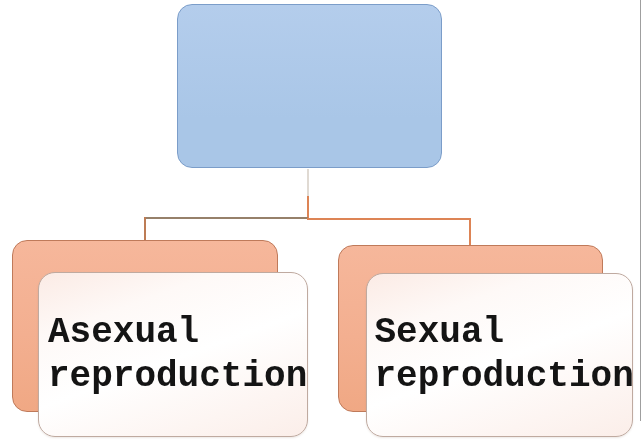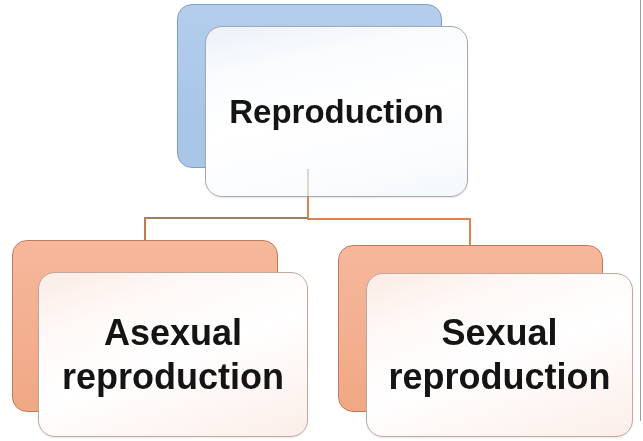--- a/index.html
+++ b/index.html
@@ -42,43 +42,41 @@
     background:linear-gradient(160deg,#fbebe5 0%,#fef9f7 25%,#ffffff 52%,#fdf5f2 80%,#fbeee9 100%);
     border:1.3px solid var(--front-border-child);
     border-radius:17px;
     display:flex;align-items:center;justify-content:center;
     box-shadow:0 1px 2px rgba(150,120,105,0.18);
   }
   .child-front.left{left:38px;top:272px;width:270px;height:165px;}
   .child-front.right{left:366px;top:273px;width:267px;height:164px;}
   .child-label{
     font-size:36px;font-weight:bold;color:var(--text-color);
-    text-align:center;line-height:1.22;
+    line-height:1.22;
     width:250px;
+    font-family:Liberation Mono, monospace;
   }
   
   .conn{position:absolute;}
   .conn-faint{left:307px;top:169px;width:2px;height:28px;background:rgba(160,140,118,0.32);}
   .conn-stub{left:307px;top:196px;width:2px;height:23px;background:var(--connector-orange);}
   .conn-left-h{left:144px;top:217px;width:164px;height:2px;background:var(--connector-brown);}
   .conn-left-v{left:144px;top:217px;width:2px;height:25px;background:#bd7c55;}
   .conn-right-h{left:307px;top:218px;width:164px;height:2px;background:var(--connector-orange);}
   .conn-right-v{left:469px;top:218px;width:2px;height:29px;background:var(--connector-orange);}
   
   .edge-line{position:absolute;left:640px;top:0;width:1px;height:421px;background:#9f9f9f;}
 </style>
 </head>
 <body>
 
 <div class="canvas">
 
   <div class="node root-shadow"></div>
-  <div class="node root-front">
-    <span class="root-label">Reproduction</span>
-  </div>
 
   <div class="conn conn-faint"></div>
   <div class="conn conn-stub"></div>
   <div class="conn conn-left-h"></div>
   <div class="conn conn-left-v"></div>
   <div class="conn conn-right-h"></div>
   <div class="conn conn-right-v"></div>
 
   <div class="node child-shadow left"></div>
   <div class="node child-front left">

